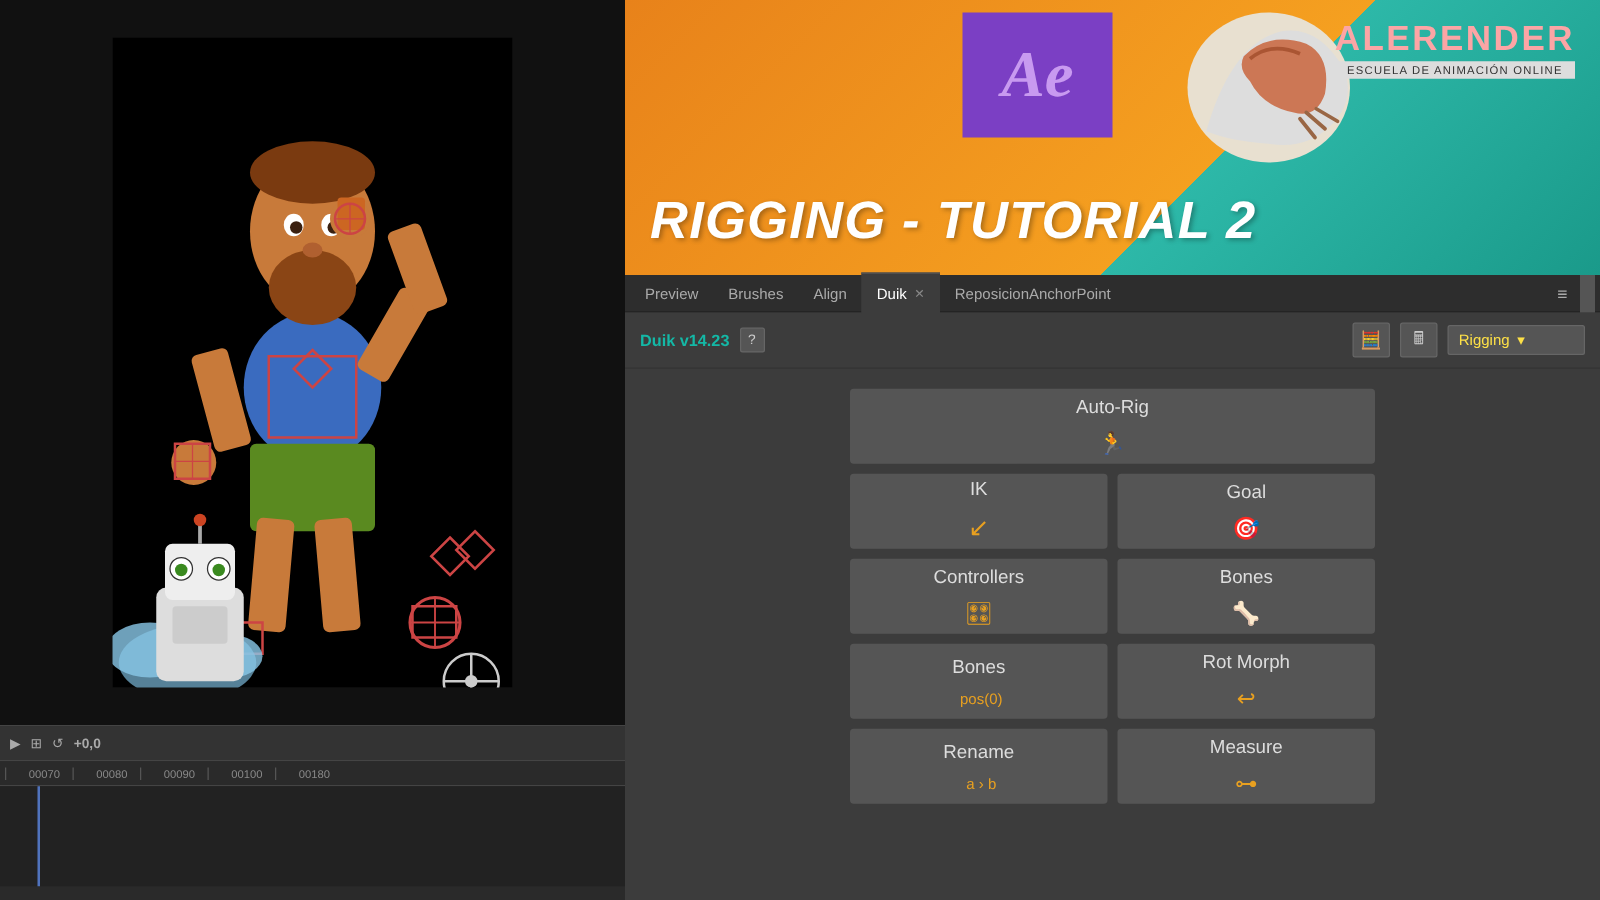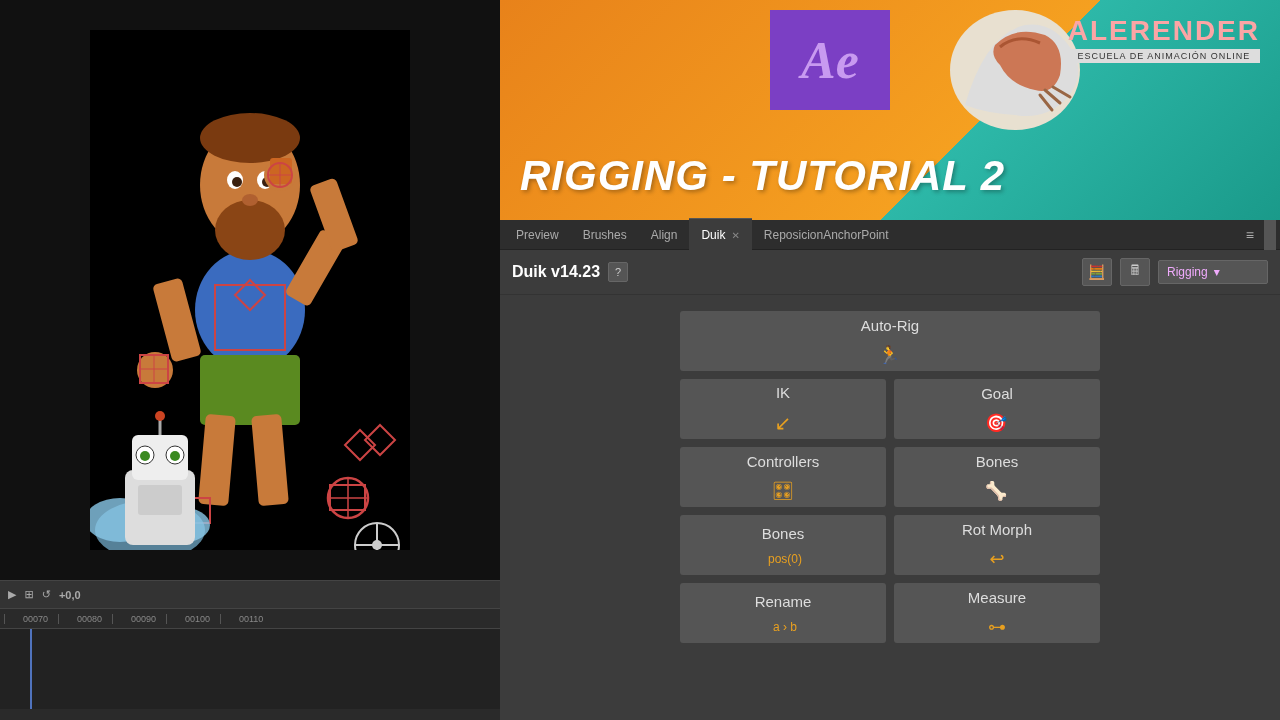--- a/index.html
+++ b/index.html
@@ -229,22 +229,22 @@
     .panel-header {
       display: flex;
       align-items: center;
       padding: 8px 12px;
       gap: 8px;
       background: #3c3c3c;
       border-bottom: 1px solid #333;
     }
 
     .panel-version {
-      color: #ffffff;
-      font-size: 16px;
+      color: #14b8a6;
+      font-size: 13px;
       font-weight: bold;
     }
 
     .help-btn {
       width: 20px;
       height: 20px;
       background: #555;
       border: 1px solid #666;
       color: #ccc;
       font-size: 11px;
@@ -267,21 +267,21 @@
       display: flex;
       align-items: center;
       justify-content: center;
       cursor: pointer;
       border-radius: 2px;
     }
 
     .mode-select {
       background: #555;
       border: 1px solid #666;
-      color: #f0abfc;
+      color: #fde047;
       font-size: 12px;
       padding: 4px 8px;
       cursor: pointer;
       border-radius: 2px;
       display: flex;
       align-items: center;
       gap: 6px;
       min-width: 110px;
     }
 
@@ -441,21 +441,21 @@
       <span class="tl-ctrl-icon">⊞</span>
       <span class="tl-ctrl-icon">↺</span>
       <span class="tl-time">+0,0</span>
     </div>
     <div class="timeline-ruler">
       <div class="ruler-marks">
         <div class="ruler-mark">00070</div>
         <div class="ruler-mark">00080</div>
         <div class="ruler-mark">00090</div>
         <div class="ruler-mark">00100</div>
-        <div class="ruler-mark">00110</div>
+        <div class="ruler-mark">00180</div>
       </div>
     </div>
     <div class="timeline-tracks">
       <div class="playhead-line"></div>
     </div>
   </div>
 </div>
 
 <div class="right-panel">
 

